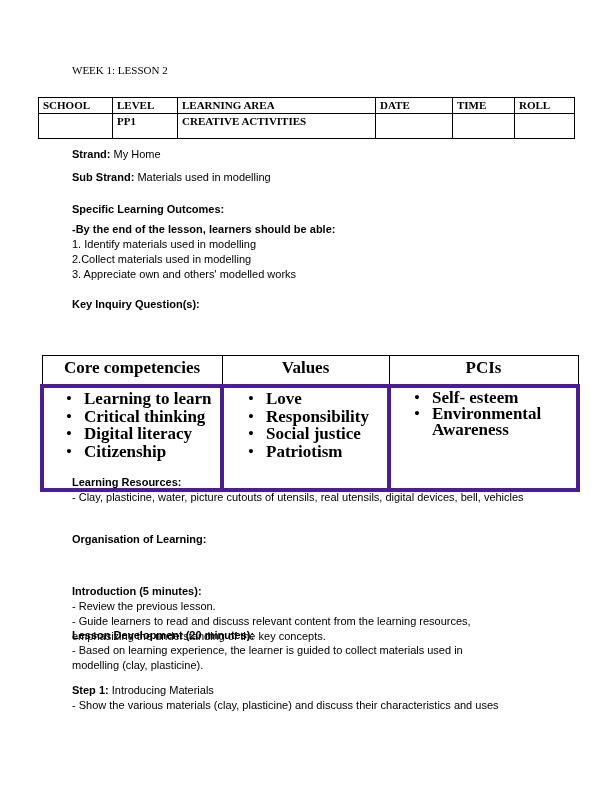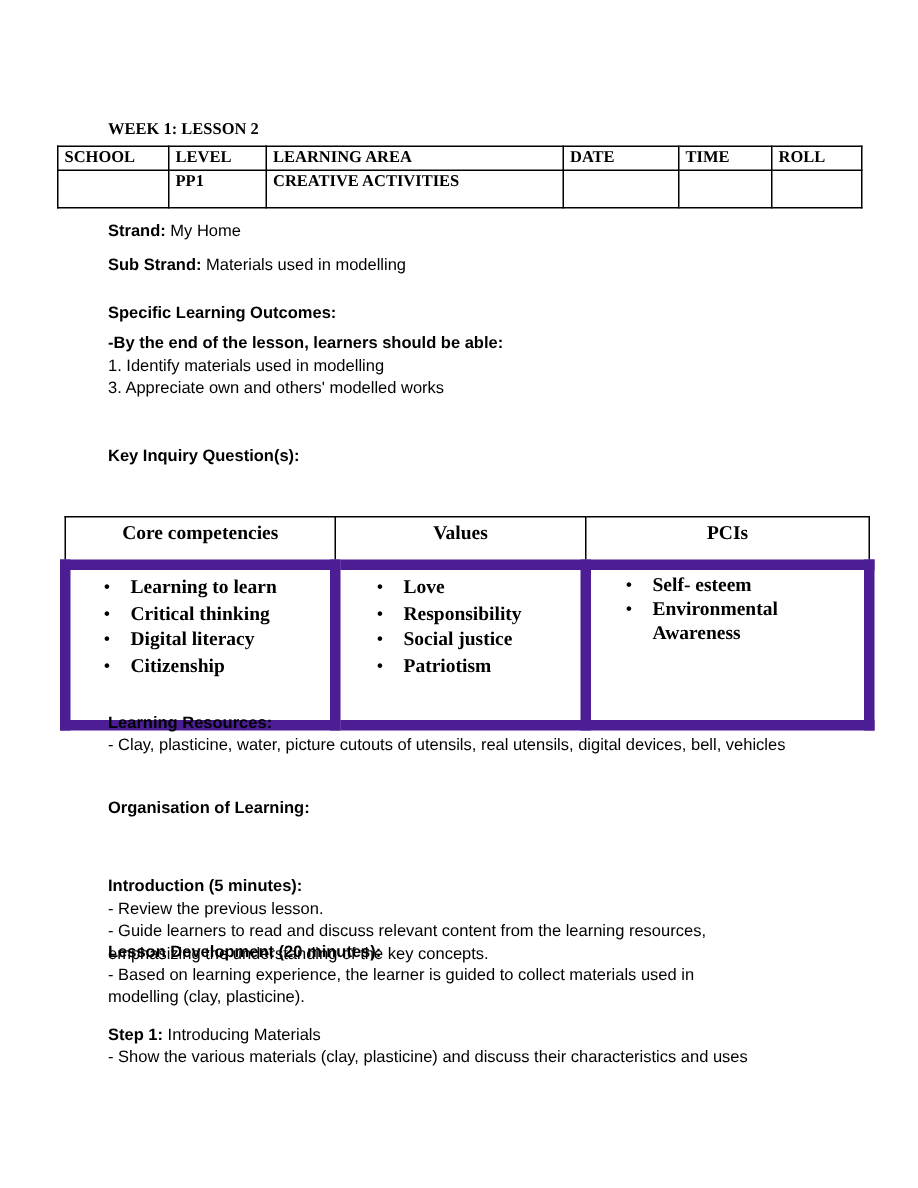--- a/index.html
+++ b/index.html
@@ -1,34 +1,34 @@
 <!DOCTYPE html>
 <html><head>
 <meta charset="utf-8">
 <style>
   html, body { margin: 0; padding: 0; background: #ffffff; }
   body { width: 612px; height: 792px; position: relative; overflow: hidden; color: #000; }
   .serif { font-family: "Liberation Serif", "DejaVu Serif", serif; }
   .sans { font-family: "Liberation Sans", "DejaVu Sans", sans-serif; }
 
-  #week-title { position: absolute; left: 72px; top: 80px; font-size: 11px; font-weight: bold; }
+  #week-title { position: absolute; left: 72px; top: 64px; font-size: 11px; font-weight: normal; }
 
   
   #info-table { position: absolute; left: 38px; top: 97px; width: 536px; border-collapse: collapse; table-layout: fixed; font-size: 11px; }
   #info-table td, #info-table th { border: 1px solid #000; padding: 0 4px; text-align: left; vertical-align: top; font-weight: bold; }
   #info-table tr.hdr td { height: 15px; line-height: 15px; }
   #info-table tr.val td { height: 24px; line-height: 15px; }
 
   .block { position: absolute; left: 72px; font-size: 11px; line-height: 15px; }
   .block b { font-weight: bold; }
 
   
-  #comp-table { position: absolute; left: 40px; top: 344px; width: 536px; border-collapse: collapse; table-layout: fixed; font-size: 13px; }
+  #comp-table { position: absolute; left: 40px; top: 355px; width: 536px; border-collapse: collapse; table-layout: fixed; font-size: 17px; }
   #comp-table th { border: 1px solid #000; font-weight: bold; text-align: center; height: 25px; vertical-align: top; padding-top: 2px; }
-  #comp-table td { border: 7px solid #4c1d95; vertical-align: top; height: 98px; padding: 2px 0 0 0; font-family: Liberation Serif, serif; }
+  #comp-table td { border: 4px solid #4c1d95; vertical-align: top; height: 98px; padding: 2px 0 0 0; font-family: Liberation Serif, serif; }
   #comp-table ul { margin: 0; padding: 0 0 0 40px; list-style: none; }
   #comp-table li { position: relative; font-weight: bold; line-height: 17.5px; padding-left: 0; }
   #comp-table li::before { content: "\2022"; position: absolute; left: -18px; top: 0; font-weight: normal; }
   #comp-table td.pci li { line-height: 16px; }
 </style>
 </head>
 <body>
 
 <div id="week-title" class="serif">WEEK 1: LESSON 2</div>
 
@@ -69,20 +69,21 @@
   <b>Sub Strand:</b><span> Materials used in modelling</span>
 </div>
 
 <div class="block sans" style="top:202px;">
   <b>Specific Learning Outcomes:</b>
 </div>
 
 <div class="block sans" style="top:222px;">
   <div><b>-By the end of the lesson, learners should be able:</b></div>
   <div>1. Identify materials used in modelling</div>
+  <div>2.Collect materials used in modelling</div>
   <div>3. Appreciate own and others' modelled works</div>
 </div>
 
 <div class="block sans" style="top:297px;">
   <div><b>Key Inquiry Question(s):</b></div>
 </div>
 
 <table id="comp-table" class="serif">
   <colgroup>
     <col style="width:180px">

